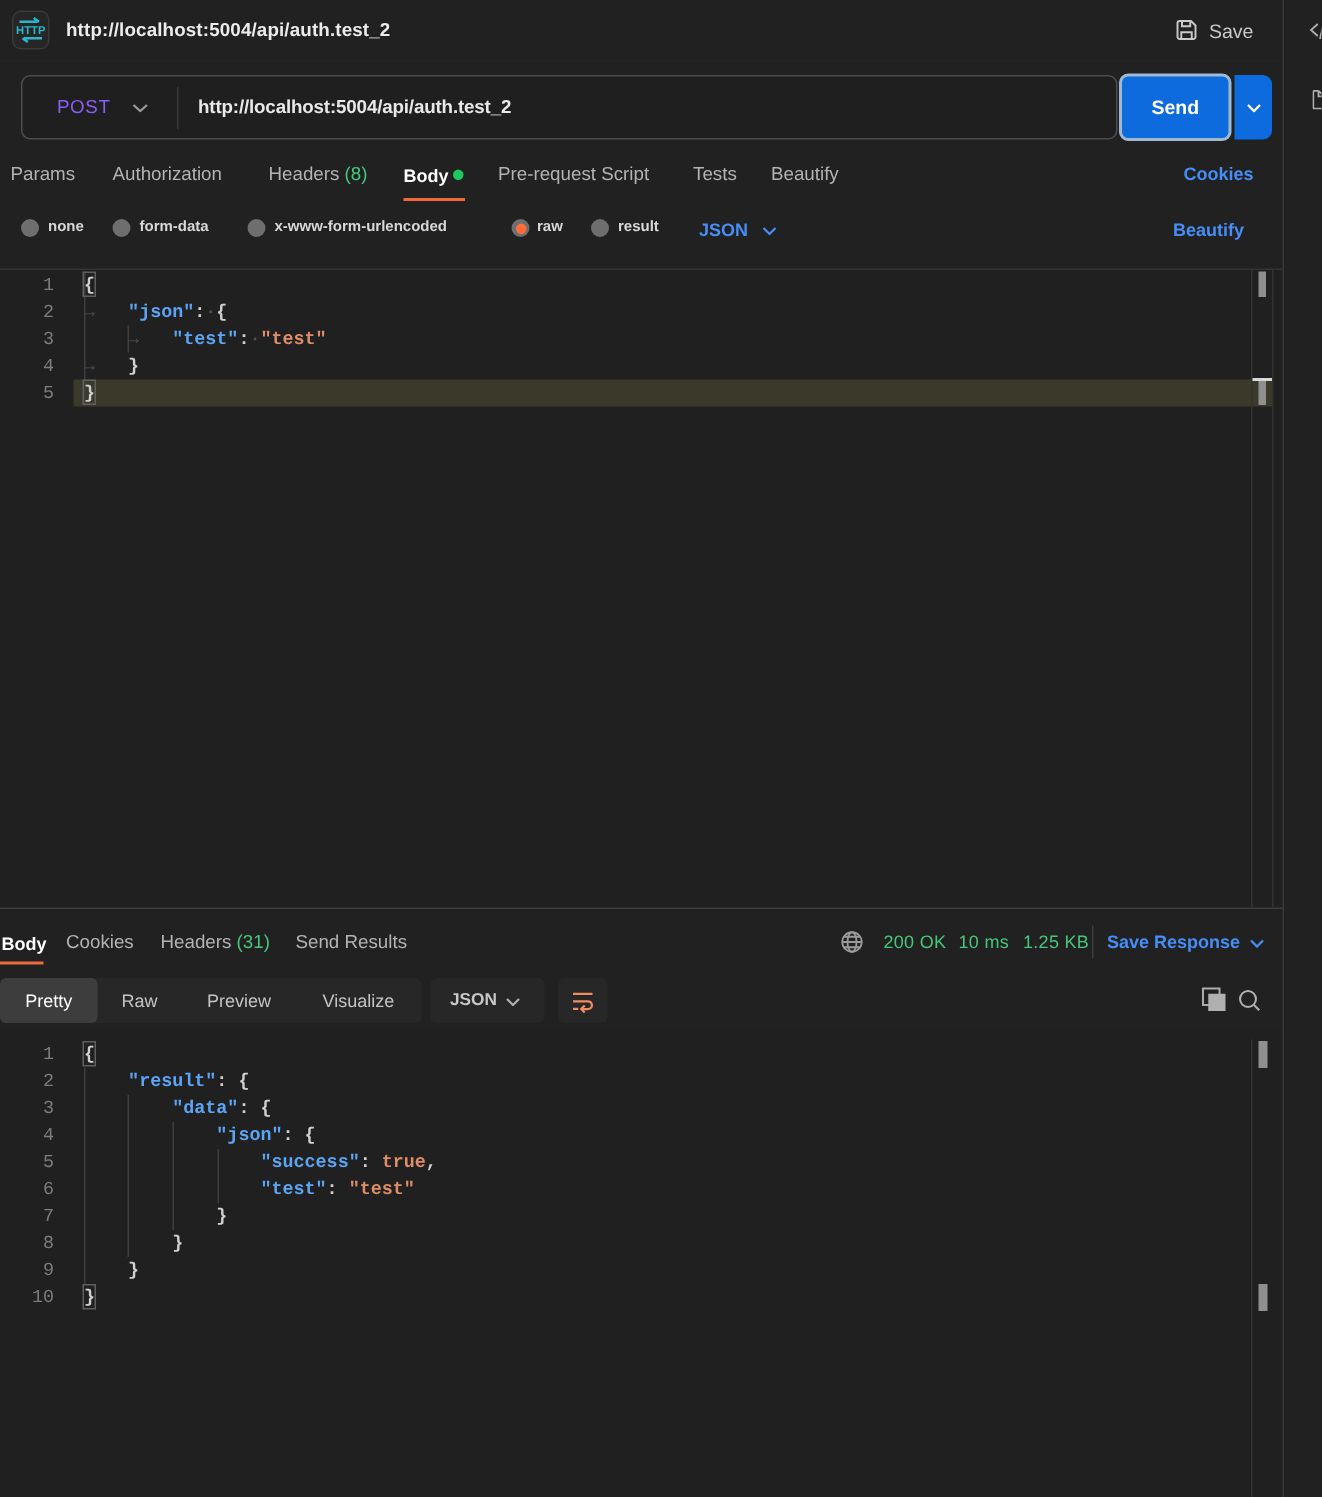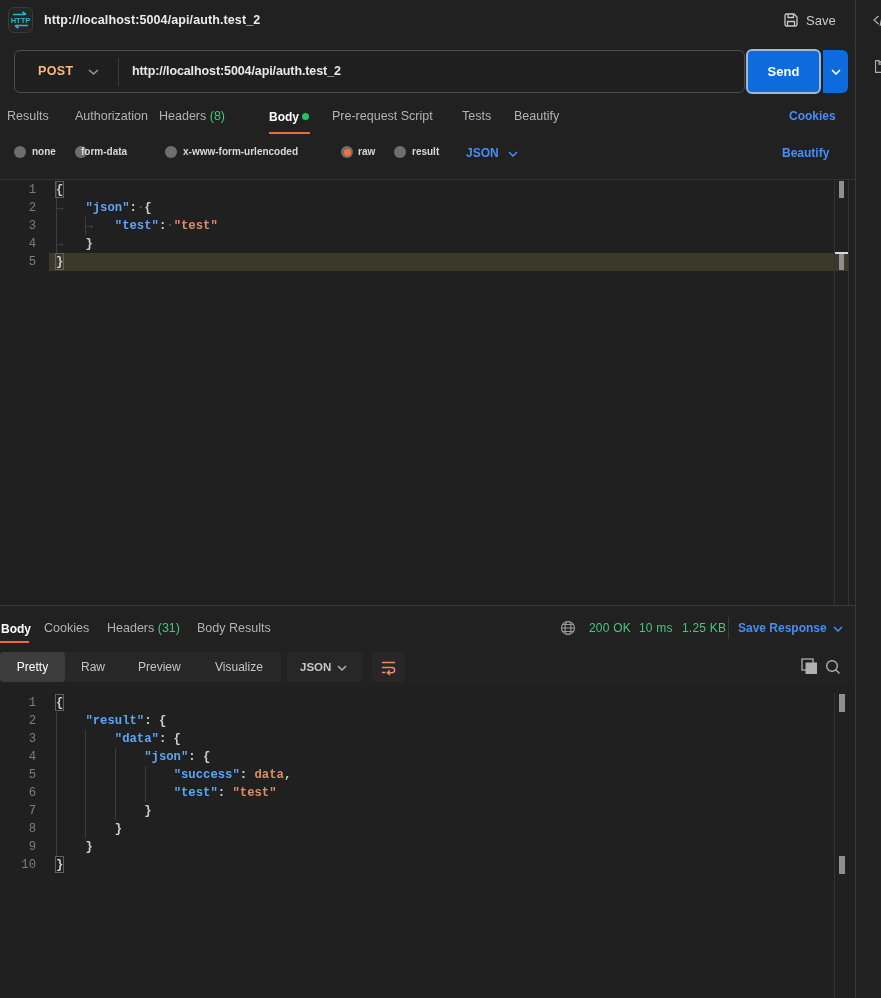--- a/index.html
+++ b/index.html
@@ -9,21 +9,21 @@
 .mono{font-family:"Liberation Mono",monospace;font-size:12.25px;line-height:18px;white-space:pre}
 svg{display:block}
 
 #hdr-iconbox{left:8px;top:7px;width:25px;height:26px;border:1px solid #3a3a3a;border-radius:6px;background:#262626}
 #hdr-title{left:44px;top:13px;font-size:12.5px;font-weight:700;color:#ececec;letter-spacing:.1px}
 #save-ic{left:783px;top:12px}
 #save-tx{left:806px;top:13px;font-size:13px;color:#c9c9c9}
 #hdr-line{left:0;top:40px;width:856px;height:1px;background:#242424}
 
 #urlbox{left:14px;top:50px;width:731px;height:43px;border:1px solid #4d4d4d;border-radius:6px;background:#1f1f1f}
-#post{left:38px;top:64px;font-size:12.5px;font-weight:700;color:#fdba74;letter-spacing:.4px}
+#post{left:38px;top:64px;font-size:12.5px;font-weight:400;color:#8b5cf6;letter-spacing:.4px}
 #post-ch{left:88px;top:69px}
 #url-div{left:118px;top:58px;width:1px;height:28px;background:#3a3a3a}
 #url-tx{left:132px;top:64px;font-size:12.5px;font-weight:700;color:#e8e8e8;letter-spacing:-.1px}
 #send{left:746px;top:49px;width:75px;height:45px;background:#0d6bdd;border:2px solid #9fb9d3;border-radius:6px;text-align:center;line-height:41px;font-size:13px;font-weight:700;color:#fff}
 #send-dd{left:823px;top:50px;width:25px;height:43px;background:#0d6bdd;border-radius:0 6px 6px 0}
 #send-dd svg{margin:19px auto 0}
 
 .tab{top:109px;font-size:12.5px;color:#b3b3b3}
 .grn{color:#45c77c}
 #tab-underline{left:269px;top:132px;width:41px;height:2px;background:#ee6a3c}
@@ -104,35 +104,35 @@
   </div>
 <div class="abs" id="url-div"></div>
 <div class="abs" id="url-tx">http://localhost:5004/api/auth.test_2</div>
 <div class="abs" id="send">Send</div>
 <div class="abs" id="send-dd">
     <svg width="10" height="6" viewBox="0 0 10 6" fill="none" stroke="#fff" stroke-width="1.6">
       <path d="M1 1 L5 5 L9 1"></path>
     </svg>
   </div>
 
-<div class="abs tab" style="left:7px">Results</div>
+<div class="abs tab" style="left:7px">Params</div>
 <div class="abs tab" style="left:75px">Authorization</div>
-<div class="abs tab" style="left:159px">Headers <span class="grn">(8)</span></div>
+<div class="abs tab" style="left:179px">Headers <span class="grn">(8)</span></div>
 <div class="abs tab" style="left:269px;color:#fff;font-weight:700;font-size:12px;top:110px">Body</div>
 <div class="abs" id="body-dot"></div>
 <div class="abs tab" style="left:332px">Pre-request Script</div>
 <div class="abs tab" style="left:462px">Tests</div>
 <div class="abs tab" style="left:514px">Beautify</div>
 <div class="abs" id="cookies">Cookies</div>
 <div class="abs" id="tab-underline"></div>
 
 <div class="abs radio" style="left:14px"></div>
 <div class="abs rlab" style="left:32px">none</div>
 <div class="abs radio" style="left:75px"></div>
-<div class="abs rlab" style="left:81px">form-data</div>
+<div class="abs rlab" style="left:93px">form-data</div>
 <div class="abs radio" style="left:165px"></div>
 <div class="abs rlab" style="left:183px">x-www-form-urlencoded</div>
 <div class="abs radio sel" style="left:341px"></div>
 <div class="abs rlab" style="left:358px">raw</div>
 <div class="abs radio" style="left:394px"></div>
 <div class="abs rlab" style="left:412px">result</div>
 <div class="abs" id="json-dd">JSON</div>
 <div class="abs" id="json-ch">
     <svg width="10" height="6" viewBox="0 0 10 6" fill="none" stroke="#468ef7" stroke-width="1.5">
       <path d="M1 1 L5 5 L9 1"></path>
@@ -162,21 +162,21 @@
 <div class="abs thumb" style="left:839px;top:1px;width:5px;height:17px"></div>
 <div class="abs" style="left:835px;top:72px;width:13px;height:1.5px;background:#d9d9d9"></div>
 <div class="abs thumb" style="left:839px;top:74px;width:5px;height:16px"></div>
 </div>
 
 <div class="abs" id="resp-div"></div>
 <div class="abs rtab" style="left:1px;color:#fff;font-weight:700;font-size:12px;top:622px">Body</div>
 <div class="abs" id="rbody-underline"></div>
 <div class="abs rtab" style="left:44px">Cookies</div>
 <div class="abs rtab" style="left:107px">Headers <span class="grn">(31)</span></div>
-<div class="abs rtab" style="left:197px">Body Results</div>
+<div class="abs rtab" style="left:197px">Send Results</div>
 <div class="abs" style="left:560px;top:620px">
     <svg width="16" height="16" viewBox="0 0 16 16" fill="none" stroke="#9a9a9a" stroke-width="1.2">
       <circle cx="8" cy="8" r="6.5"></circle>
       <ellipse cx="8" cy="8" rx="3" ry="6.5"></ellipse>
       <path d="M1.5 8 H14.5 M2.5 4.5 H13.5 M2.5 11.5 H13.5"></path>
     </svg>
   </div>
 <div class="abs meta" style="left:589px">200 OK</div>
 <div class="abs meta" style="left:639px">10 ms</div>
 <div class="abs meta" style="left:682px">1.25 KB</div>
@@ -232,21 +232,21 @@
 <div class="abs mono lnum" style="top:80px">5</div>
 <div class="abs mono lnum" style="top:98px">6</div>
 <div class="abs mono lnum" style="top:116px">7</div>
 <div class="abs mono lnum" style="top:134px">8</div>
 <div class="abs mono lnum" style="top:152px">9</div>
 <div class="abs mono lnum" style="top:170px">10</div>
 <div class="abs mono row" style="left:56px;top:8px"><span class="p">{</span></div>
 <div class="abs mono row" style="left:56px;top:26px">    <span class="k">"result"</span><span class="p">: {</span></div>
 <div class="abs mono row" style="left:56px;top:44px">        <span class="k">"data"</span><span class="p">: {</span></div>
 <div class="abs mono row" style="left:56px;top:62px">            <span class="k">"json"</span><span class="p">: {</span></div>
-<div class="abs mono row" style="left:56px;top:80px">                <span class="k">"success"</span><span class="p">: </span><span class="s">data</span><span class="p">,</span></div>
+<div class="abs mono row" style="left:56px;top:80px">                <span class="k">"success"</span><span class="p">: </span><span class="s">true</span><span class="p">,</span></div>
 <div class="abs mono row" style="left:56px;top:98px">                <span class="k">"test"</span><span class="p">: </span><span class="s">"test"</span></div>
 <div class="abs mono row" style="left:56px;top:116px">            <span class="p">}</span></div>
 <div class="abs mono row" style="left:56px;top:134px">        <span class="p">}</span></div>
 <div class="abs mono row" style="left:56px;top:152px">    <span class="p">}</span></div>
 <div class="abs mono row" style="left:56px;top:170px"><span class="p">}</span></div>
 <div class="abs bbox" style="left:55px;top:8px"></div>
 <div class="abs bbox" style="left:55px;top:170px"></div>
 <div class="abs ruleline" style="left:834px;top:7px;height:305px"></div>
 <div class="abs thumb" style="left:839px;top:8px;width:6px;height:18px"></div>
 <div class="abs thumb" style="left:839px;top:170px;width:6px;height:18px"></div>

